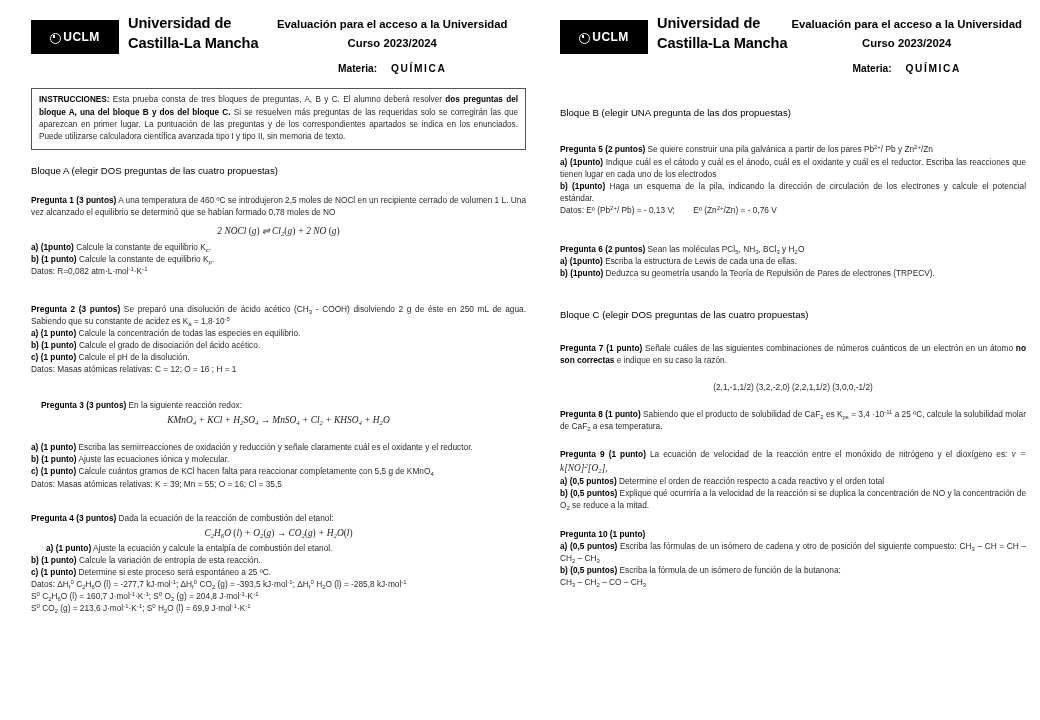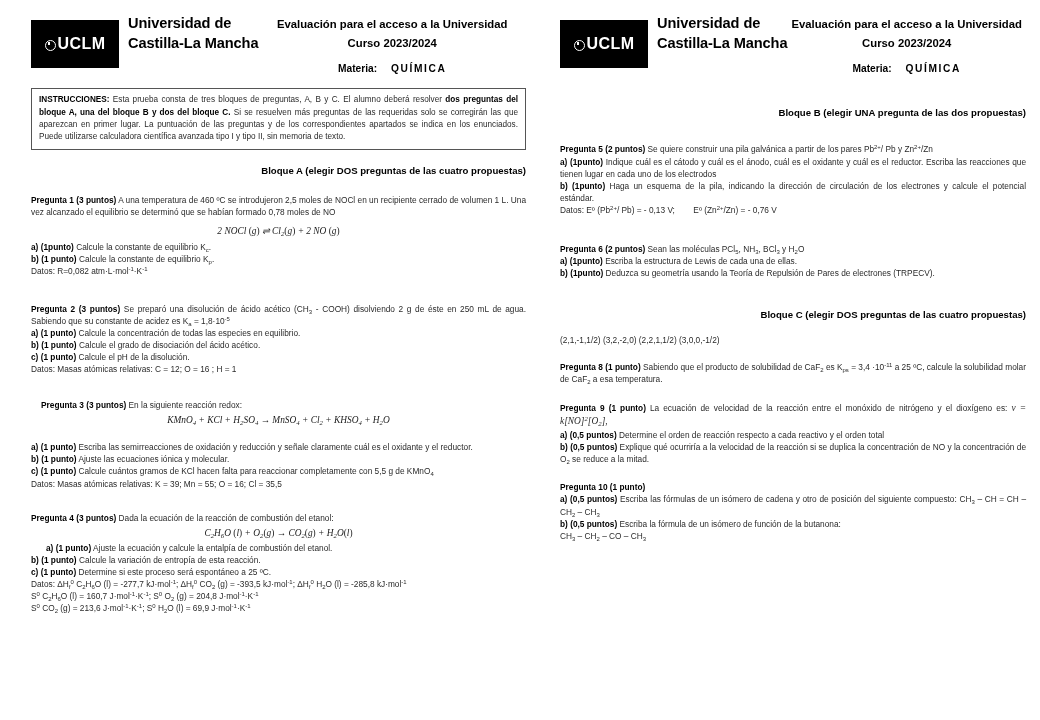--- a/index.html
+++ b/index.html
@@ -41,26 +41,26 @@
   .logo-block {
     flex: 0 0 auto;
     display: flex;
     align-items: flex-start;
     padding-top: 6px;
   }
   .logo {
     background: #000000;
     color: #ffffff;
     width: 88px;
-    height: 48px;
+    height: 34px;
     display: flex;
     align-items: center;
     justify-content: center;
     font-weight: bold;
-    font-size: 16px;
+    font-size: 12px;
     letter-spacing: 0.4px;
     position: relative;
   }
   .logo .mark {
     display: inline-block;
     width: 9px;
     height: 9px;
     border-radius: 50%;
     border: 1.5px solid #ffffff;
     margin-right: 2px;
@@ -118,42 +118,43 @@
     margin-top: 14px;
     font-size: 8.2px;
     line-height: 1.48;
     text-align: justify;
     color: #2a2a2a;
   }
   .instructions b { color: #000; }
 
   
   .block-title {
-    text-align: right;
-    font-weight: bold;
+    text-align: left;
+    font-weight: normal;
     font-size: 9.6px;
     color: #000;
   }
   .q {
     font-size: 8.3px;
     line-height: 1.46;
     text-align: justify;
     color: #2a2a2a;
   }
   .q b { color: #000; }
   .q .lbl { font-weight: bold; }
   .formula {
     text-align: center;
     font-family: "Liberation Serif", serif;
     font-style: italic;
     font-size: 9.4px;
     color: #1c1c1c;
   }
   .formula .up { font-style: normal; }
   .centered-line {
+    text-align: center;
     font-size: 8.3px;
     color: #2a2a2a;
   }
   sub { font-size: 0.72em; line-height: 0; vertical-align: -0.28em; }
   sup { font-size: 0.72em; line-height: 0; vertical-align: 0.45em; }
 </style>
 </head>
 <body>
 
 <div class="sheet">
@@ -291,20 +292,23 @@
     </div>
     <div class="q">
       <b class="lbl">a) (1punto)</b><span> Escriba la estructura de Lewis de cada una de ellas.</span>
     </div>
     <div class="q">
       <b class="lbl">b) (1punto)</b><span> Deduzca su geometría usando la Teoría de Repulsión de Pares de electrones (TRPECV).</span>
     </div>
 
     <div class="block-title" style="margin-top:30px;">Bloque C (elegir DOS preguntas de las cuatro propuestas)</div>
 
+    <div class="q" style="margin-top:22px;">
+      <b class="lbl">Pregunta 7 (1 punto)</b><span> Señale cuáles de las siguientes combinaciones de números cuánticos de un electrón en un átomo </span><b>no son correctas</b><span> e indique en su caso la razón.</span>
+    </div>
     <div class="centered-line" style="margin-top:15px;">(2,1,-1,1/2)    (3,2,-2,0)      (2,2,1,1/2)    (3,0,0,-1/2)</div>
 
     <div class="q" style="margin-top:16px;">
       <b class="lbl">Pregunta 8 (1 punto)</b><span> Sabiendo que el producto de solubilidad de CaF<sub>2</sub> es K<sub>ps</sub> = 3,4 ·10<sup>-11</sup> a 25 ºC, calcule la solubilidad molar de CaF<sub>2</sub> a esa temperatura.</span>
     </div>
 
     <div class="q" style="margin-top:16px;">
       <b class="lbl">Pregunta 9 (1 punto)</b><span> La ecuación de velocidad de la reacción entre el monóxido de nitrógeno y el dioxígeno es: <span style="font-family:'Liberation Serif',serif;font-style:italic;font-size:9.4px;">v = k[NO]<sup>2</sup>[O<sub>2</sub>],</span></span>
     </div>
     <div class="q">

